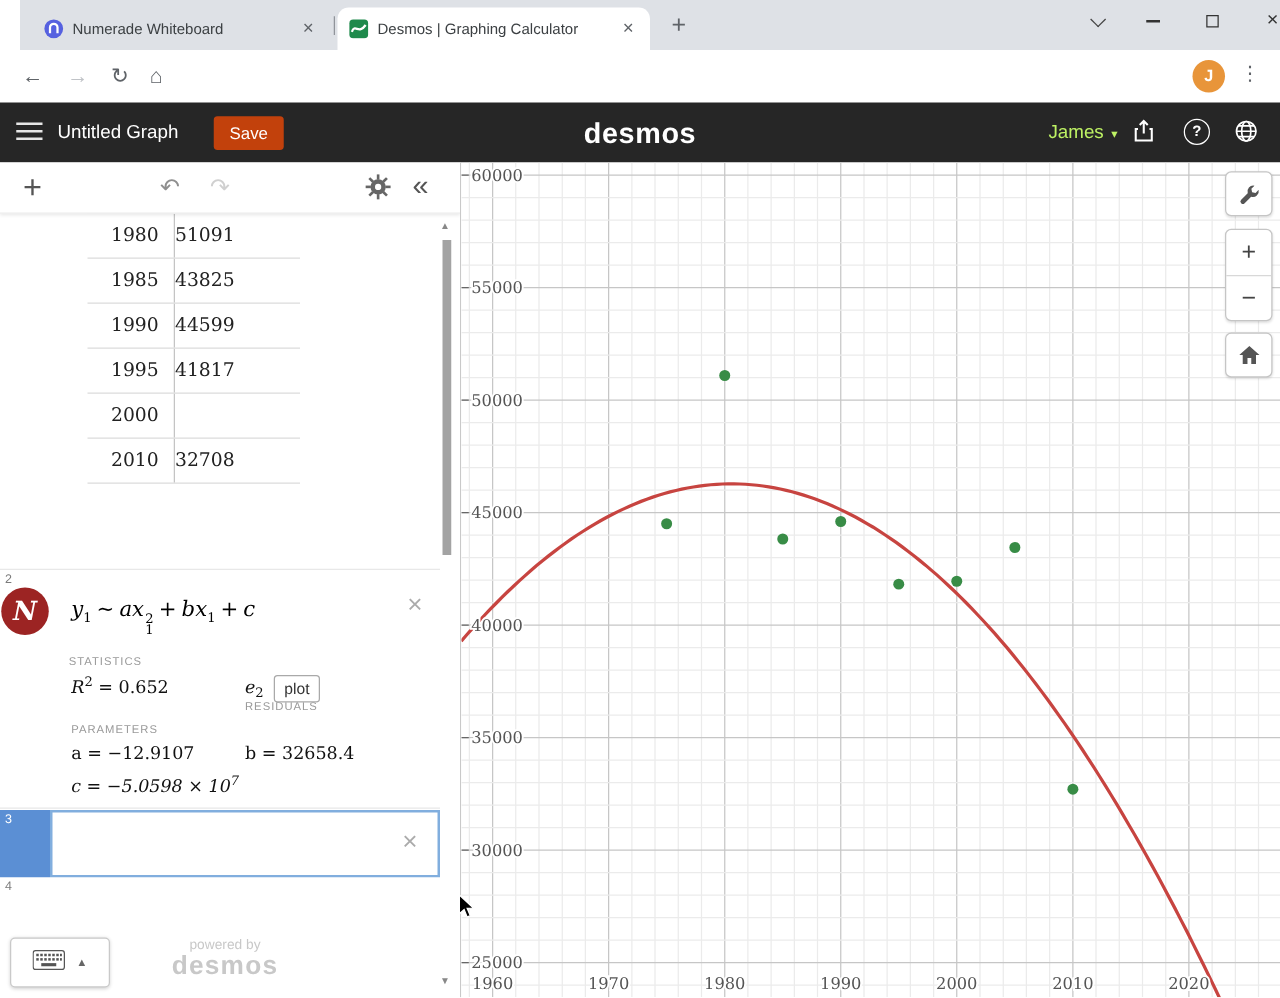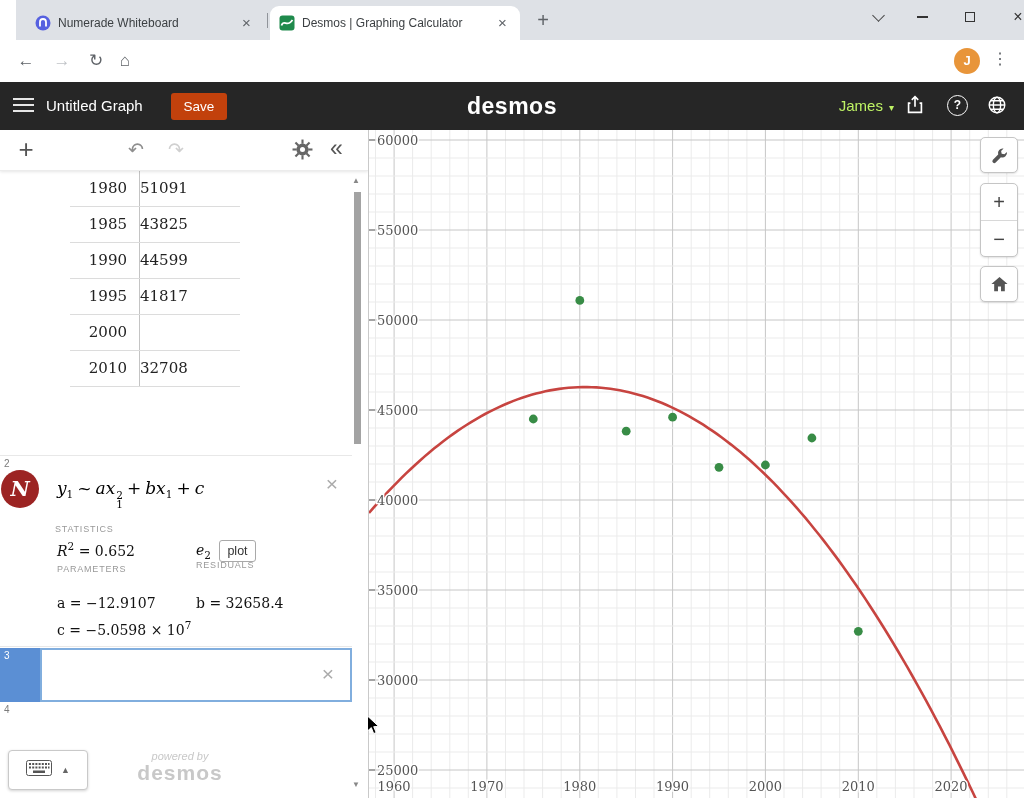--- a/index.html
+++ b/index.html
@@ -96,21 +96,21 @@
 
   .sb-up{position:absolute;left:352px;top:46px;font-size:8px;color:#888;}
   .sb-down{position:absolute;left:352px;top:650px;font-size:8px;color:#888;}
   .sb-thumb{position:absolute;left:354px;top:62px;width:7px;height:252px;background:#a3a3a3;}
 
   .kbd-btn{position:absolute;left:8px;top:620px;width:78px;height:38px;background:#fff;border:1px solid #c9c9c9;
            border-radius:4px;box-shadow:0 1px 3px rgba(0,0,0,.18);display:flex;align-items:center;
            justify-content:center;gap:9px;z-index:5;}
   .kbd-caret{font-size:9px;color:#666;}
   .watermark{position:absolute;left:110px;top:620px;width:140px;text-align:center;color:#c8c8c8;z-index:4;}
-  .wm1{font-size:11px;font-style:italic;}
+  .wm1{font-size:11px;}
   .wm2{font-size:21px;font-weight:bold;letter-spacing:1px;line-height:22px;}
 
   
   .graphwrap{position:absolute;left:369px;top:130px;right:0;bottom:0;background:#fff;overflow:hidden;}
   #graph-svg{position:absolute;left:0;top:0;}
   #graph-svg text{font-family:"DejaVu Serif",serif;font-size:13px;fill:#555;
                   paint-order:stroke;stroke:#fff;stroke-width:3px;}
   .gbtn{position:absolute;right:6px;width:38px;height:36px;background:#fff;border:1px solid #c5c5c5;border-radius:5px;
         box-sizing:border-box;display:flex;align-items:center;justify-content:center;color:#444;
         box-shadow:0 1px 2px rgba(0,0,0,.12);}
@@ -257,24 +257,24 @@
           </span><span class="op">+</span><span class="mi">b</span><span class="mi">x</span><sub>1</sub><span class="op">+</span><span class="mi">c</span>
       </div>
       <span class="xclose" style="top:16px;">×</span>
 
       <span class="seclabel" style="left:55px;top:68px;">STATISTICS</span>
       <span class="seclabel" style="left:196px;top:68px;margin-top:36px;">RESIDUALS</span>
       <span class="sline" style="left:57px;top:84px;"><span class="mi">R</span><sup>2</sup> <span>= 0.652</span></span>
       <span class="sline" style="left:196px;top:86px;"><span class="mi">e</span><sub>2</sub></span>
       <button class="plotbtn">plot</button>
 
-      <span class="seclabel" style="left:57px;top:108px;">PARAMETERS</span>
+      <span class="seclabel" style="left:57px;top:122px;">PARAMETERS</span>
       <span class="sline" style="left:57px;top:139px;">a = −12.9107</span>
       <span class="sline" style="left:196px;top:139px;">b = 32658.4</span>
-      <span class="sline" style="left:57px;top:163px;"><span>c = −5.0598 × 10</span><sup>7</sup></span>
+      <span class="sline" style="left:57px;top:163px;font-style:italic;"><span>c = −5.0598 × 10</span><sup>7</sup></span>
     </div>
 
     <div class="expr-item expr3">
       <div class="gutter3">
         <span class="idx">3</span>
       </div>
       <div class="sel-body"></div>
       <span class="xclose">×</span>
     </div>
 

